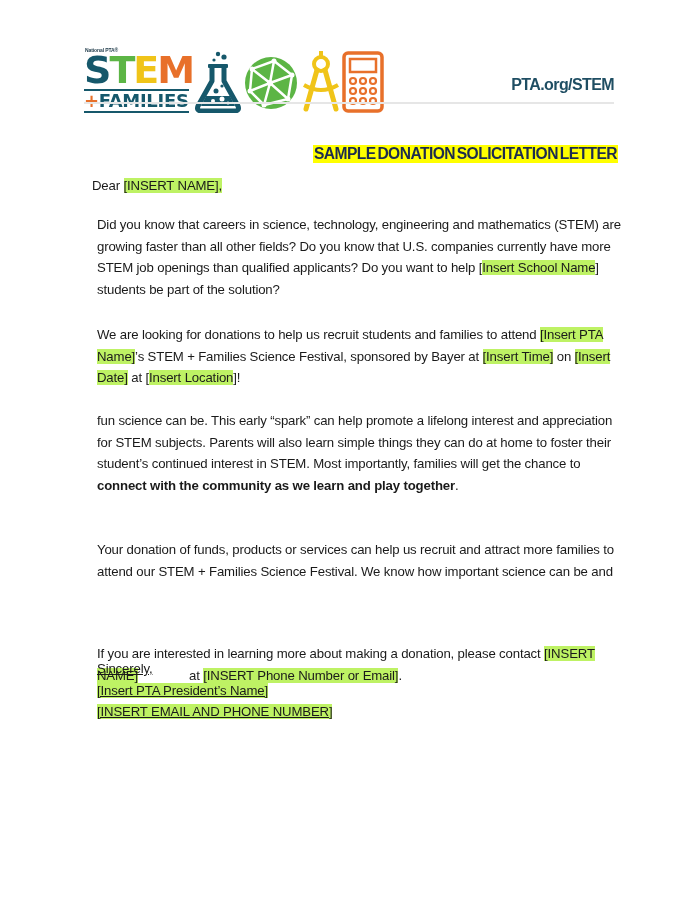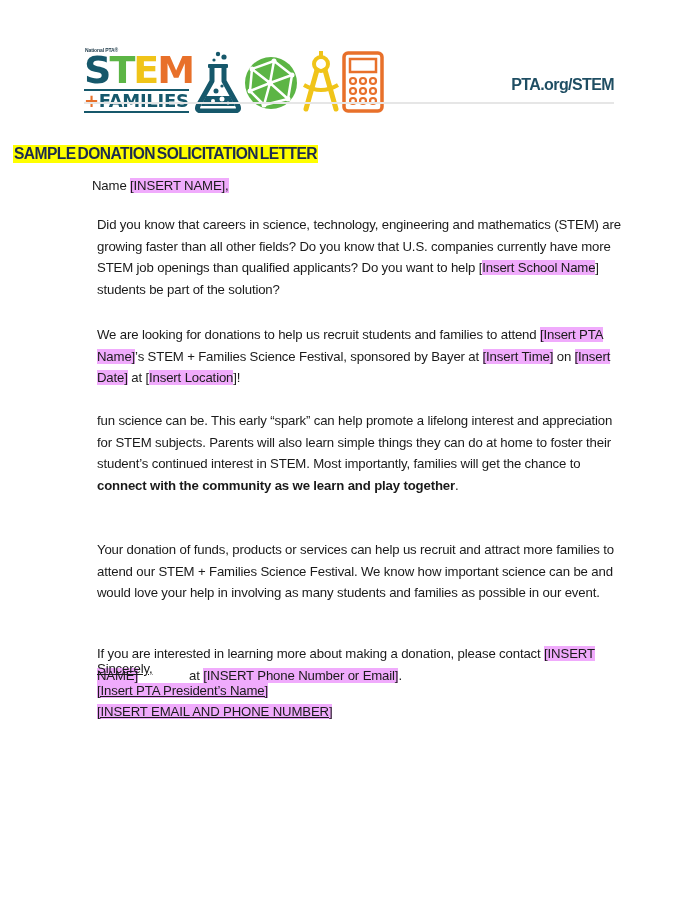--- a/index.html
+++ b/index.html
@@ -20,24 +20,24 @@
     .families .plus { color: #e8702a; }
     .families-bar2 { position: absolute; left: 0; top: 64px; width: 105px; height: 2px; background: #16586b; }
 
     .icon { position: absolute; top: 6px; }
     .icon svg { display: block; }
 
     .site-url { position: absolute; right: 0; top: 46px; font-family: "Liberation Sans", sans-serif; font-weight: bold; font-size: 16px; color: #1f4e63; letter-spacing: -0.6px; }
 
     .divider { position: absolute; left: 84px; top: 102px; width: 530px; height: 2px; background: #e6e6e6; }
 
-    .title-wrap { position: absolute; left: 0; top: 145px; width: 695px; text-align: left; padding-left: 13px; }
+    .title-wrap { position: absolute; left: 0; top: 145px; width: 618px; text-align: right; padding-left: 13px; }
     .title { display: inline-block; background: #ffff00; color: #1c2c4f; font-family: "Liberation Sans", sans-serif; font-weight: bold; font-size: 15.6px; letter-spacing: -0.55px; line-height: 18px; padding: 0 1px; word-spacing: -2px; }
 
-    .hl { background: #f0abfc; }
+    .hl { background: #bef264; }
     .b { font-weight: bold; }
 
     .p { position: absolute; left: 97px; width: 520px; font-size: 13.2px; line-height: 21.5px; color: #1a1a1a; letter-spacing: -0.15px; }
     .salutation { left: 92px; top: 175px; }
     .p1 { top: 214px; }
     .p2 { top: 324px; }
     .p3 { top: 410px; }
     .p4 { top: 539px; }
     .p5 { top: 626px; margin-top: 17px; }
     .closing { top: 658px; text-decoration: underline; }
@@ -125,21 +125,21 @@
   <div class="site-url">PTA.org/STEM</div>
 </div>
 
 <div class="divider"></div>
 
 <div class="title-wrap">
   <span class="title">SAMPLE DONATION SOLICITATION LETTER</span>
 </div>
 
 <div class="p salutation">
-  <span>Name </span><span class="hl">[INSERT NAME],</span>
+  <span>Dear </span><span class="hl">[INSERT NAME],</span>
 </div>
 
 <div class="p p1">
   <span class="line">Did you know that careers in science, technology, engineering and mathematics (STEM) are</span>
   <span class="line">growing faster than all other fields? Do you know that U.S. companies currently have more</span>
   <span class="line"><span>STEM job openings than qualified applicants? Do you want to help [</span><span class="hl">Insert School Name</span><span>]</span></span>
   <span class="line">students be part of the solution?</span>
 </div>
 
 <div class="p p2">
@@ -151,21 +151,20 @@
 <div class="p p3">
   <span class="line">fun science can be. This early “spark” can help promote a lifelong interest and appreciation</span>
   <span class="line">for STEM subjects. Parents will also learn simple things they can do at home to foster their</span>
   <span class="line">student’s continued interest in STEM. Most importantly, families will get the chance to</span>
   <span class="line"><span class="b">connect with the community as we learn and play together</span><span>.</span></span>
 </div>
 
 <div class="p p4">
   <span class="line">Your donation of funds, products or services can help us recruit and attract more families to</span>
   <span class="line">attend our STEM + Families Science Festival. We know how important science can be and</span>
-  <span class="line">would love your help in involving as many students and families as possible in our event.</span>
 </div>
 
 <div class="p p5">
   <span class="line"><span>If you are interested in learning more about making a donation, please contact </span><span class="hl">[INSERT</span></span>
   <span class="line"><span class="hl">NAME]</span><span style="white-space:pre;padding-left:44px;">  at </span><span class="hl">[INSERT Phone Number or Email]</span><span>.</span></span>
 </div>
 
 <div class="p closing">
   <span class="line">Sincerely,</span>
   <span class="line"><span class="hl">[Insert PTA President’s Name]</span></span>

